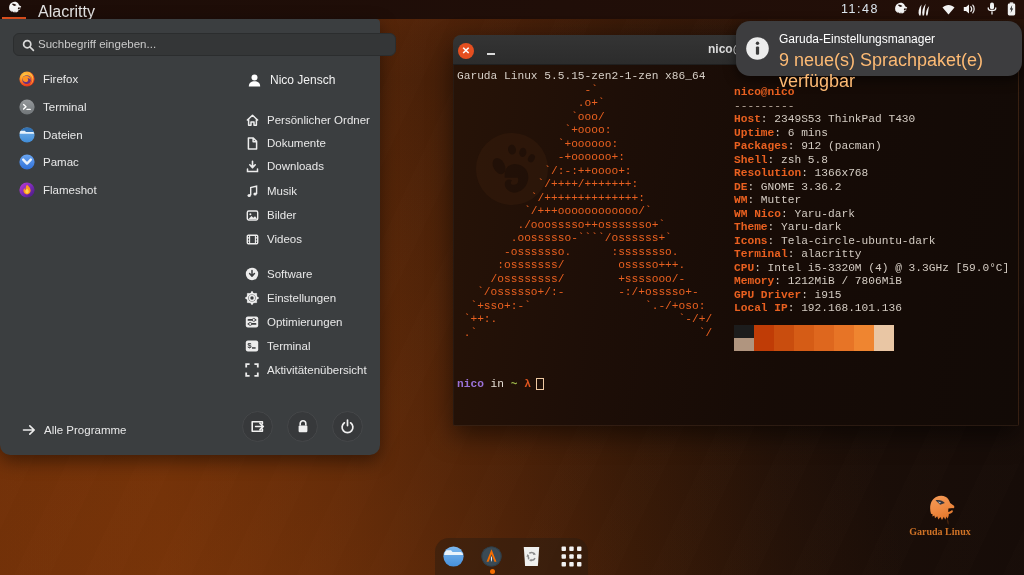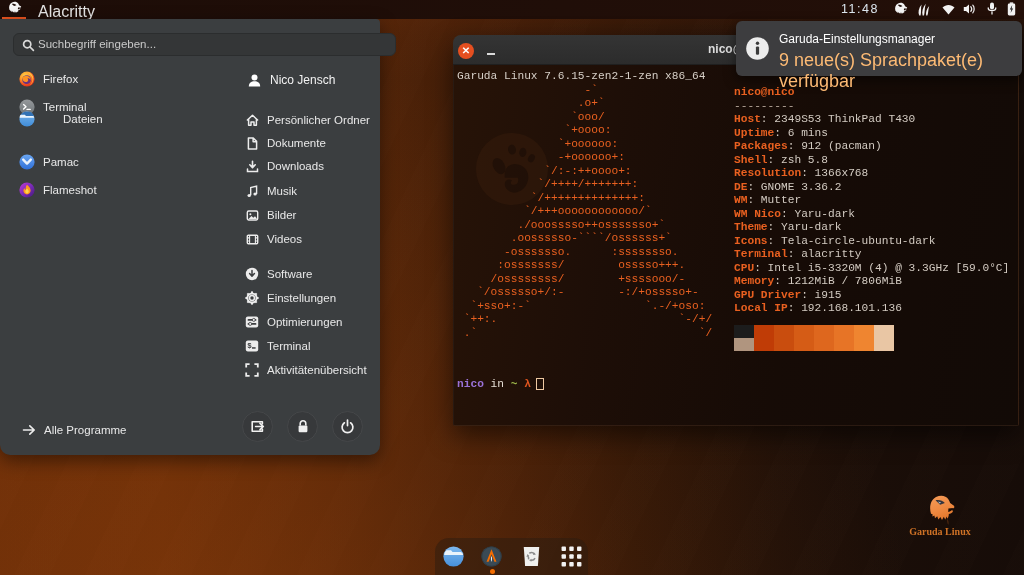--- a/index.html
+++ b/index.html
@@ -62,21 +62,21 @@
   #prompt { position:absolute; left:3px; top:315px; }
   #prompt .u { color:#9a72d8; font-weight:bold; }
   #prompt .w { color:#e4ddd4; }
   #prompt .t { color:#9eb84a; font-weight:bold; }
   #prompt .l { color:#e0551f; font-weight:bold; }
   #cursor { position:absolute; left:82px; top:315px; width:8px; height:12px; border:1px solid #efc9a2; }
   #foot { position:absolute; left:22px; top:70px; width:72px; height:72px; opacity:0.55; }
 
   
   #notif { position:absolute; left:736px; top:21px; width:286px; height:55px; z-index:5;
-    background:#3d3d3f; border-radius:6px; box-shadow:0 4px 12px rgba(0,0,0,0.5); }
+    background:#3d3d3f; border-radius:14px; box-shadow:0 4px 12px rgba(0,0,0,0.5); }
   
   #notif .t1 { position:absolute; left:43px; top:11px; font-size:12px; color:#ffffff; }
   #notif .t2 { position:absolute; left:43px; top:29px; font-size:18px; color:#fdba74; }
 
   
   #dock { position:absolute; left:435px; top:538px; width:153px; height:37px;
     background:rgba(44,28,16,0.5); border-radius:14px 14px 0 0; }
   .dic { position:absolute; top:546px; width:21px; height:21px; }
   #ddot { position:absolute; left:490px; top:569px; width:5px; height:5px; border-radius:50%; background:#f46d01; }
 
@@ -138,21 +138,21 @@
     <svg id="foot" viewBox="0 0 100 100">
       <circle cx="50" cy="50" r="50" fill="#48260f" opacity="0.5"></circle>
       <g fill="#1c0e07" opacity="0.85">
         <ellipse cx="32" cy="46" rx="8" ry="12" transform="rotate(-28 32 46)"></ellipse>
         <ellipse cx="50" cy="23" rx="5.5" ry="7" transform="rotate(-12 50 23)"></ellipse>
         <ellipse cx="65" cy="27" rx="5" ry="6.5" transform="rotate(8 65 27)"></ellipse>
         <ellipse cx="77" cy="35" rx="4.5" ry="6" transform="rotate(28 77 35)"></ellipse>
         <path d="M40 62 C38 48 48 40 60 44 C72 48 76 60 70 72 C65 82 52 86 45 80 C40 76 38 70 42 66 C44 64 48 64 50 66 C47 69 48 72 52 72 C57 72 60 68 58 62 Z"></path>
       </g>
     </svg>
-    <pre id="art"><span class="k">Garuda Linux 7.6.15-zen2-1-zen x86_64</span>
+    <pre id="art"><span class="k">Garuda Linux 5.5.15-zen2-1-zen x86_64</span>
                    -`
                   .o+`
                  `ooo/
                 `+oooo:
                `+oooooo:
                -+oooooo+:
              `/:-:++oooo+:
             `/++++/+++++++:
            `/++++++++++++++:
           `/+++oooooooooooo/`
@@ -248,21 +248,21 @@
         <stop offset="0%" stop-color="#95999c"></stop>
             <stop offset="100%" stop-color="#707578"></stop>
       </linearGradient>
         </defs>
       <circle cx="8" cy="8" r="7.6" fill="url(#tmg)"></circle>
       <path d="M4.6 5.6 L7 7.8 L4.6 10" fill="none" stroke="#fff" stroke-width="1.4" stroke-linecap="round" stroke-linejoin="round"></path>
       <line x1="8" y1="10.4" x2="11.2" y2="10.4" stroke="#fff" stroke-width="1.4" stroke-linecap="round"></line>
     </svg>
     <span class="tx">Terminal</span>
   </div>
-  <div class="row" style="left:19px; top:85px; height:30px;gap:20px;">
+  <div class="row" style="left:19px; top:101px; height:30px;">
     <svg class="ic" width="16" height="16" viewBox="0 0 16 16" style="margin-right:8px">
       <defs>
           <linearGradient id="flg" x1="0" y1="0" x2="0" y2="1">
         <stop offset="0%" stop-color="#7ab5ec"></stop>
             <stop offset="100%" stop-color="#3f8cd8"></stop>
       </linearGradient>
         </defs>
       <circle cx="8" cy="8" r="7.6" fill="url(#flg)"></circle>
       <path d="M1 5.6 C1.8 3 3.6 1.4 5.8 0.8 L11 0.8 C13 1.6 14.4 3.2 15 5.6 Z" fill="#3272b4"></path>
       <path d="M0.8 5 C1.2 4.2 1.6 3.8 2.6 3.8 L5.8 3.8 L7 5 L13.6 5 C14.4 5 14.9 5.5 15.1 6.2 L15.2 6.8 L0.6 6.8 Z" fill="#e8f2fb"></path>

